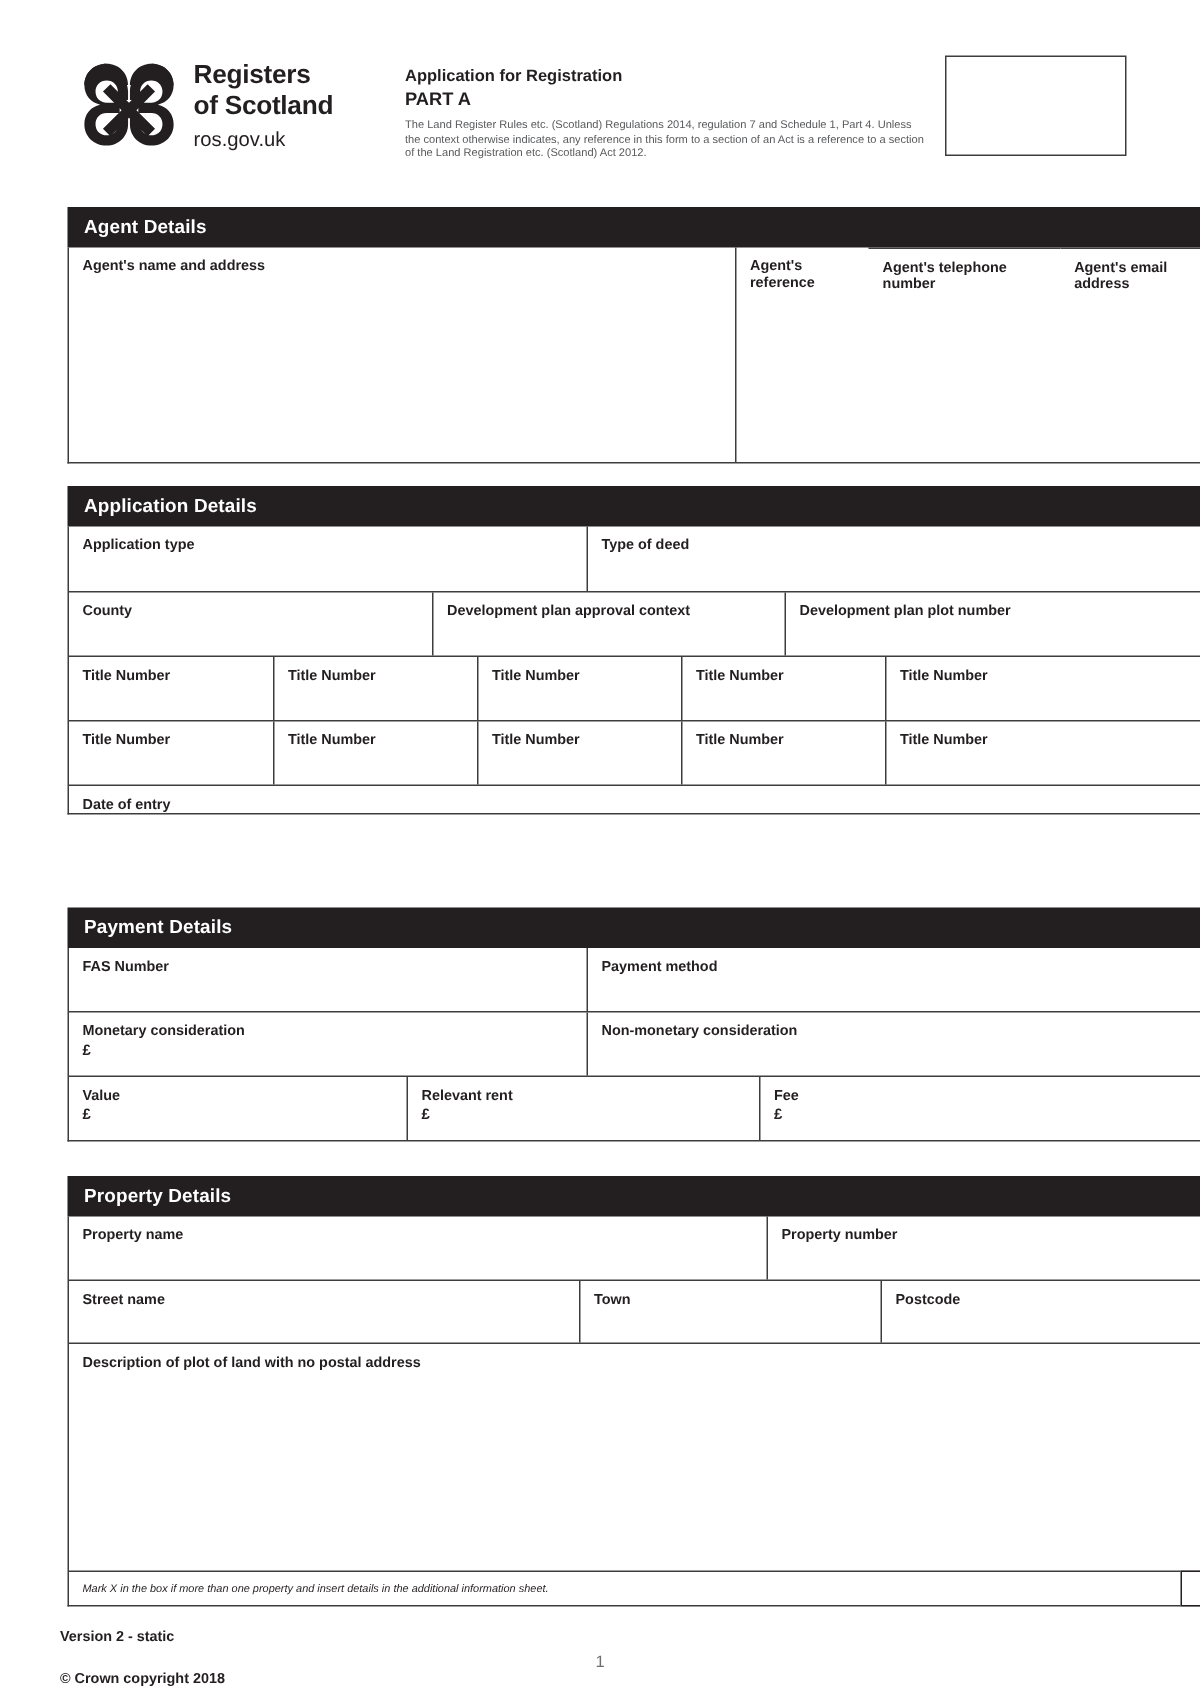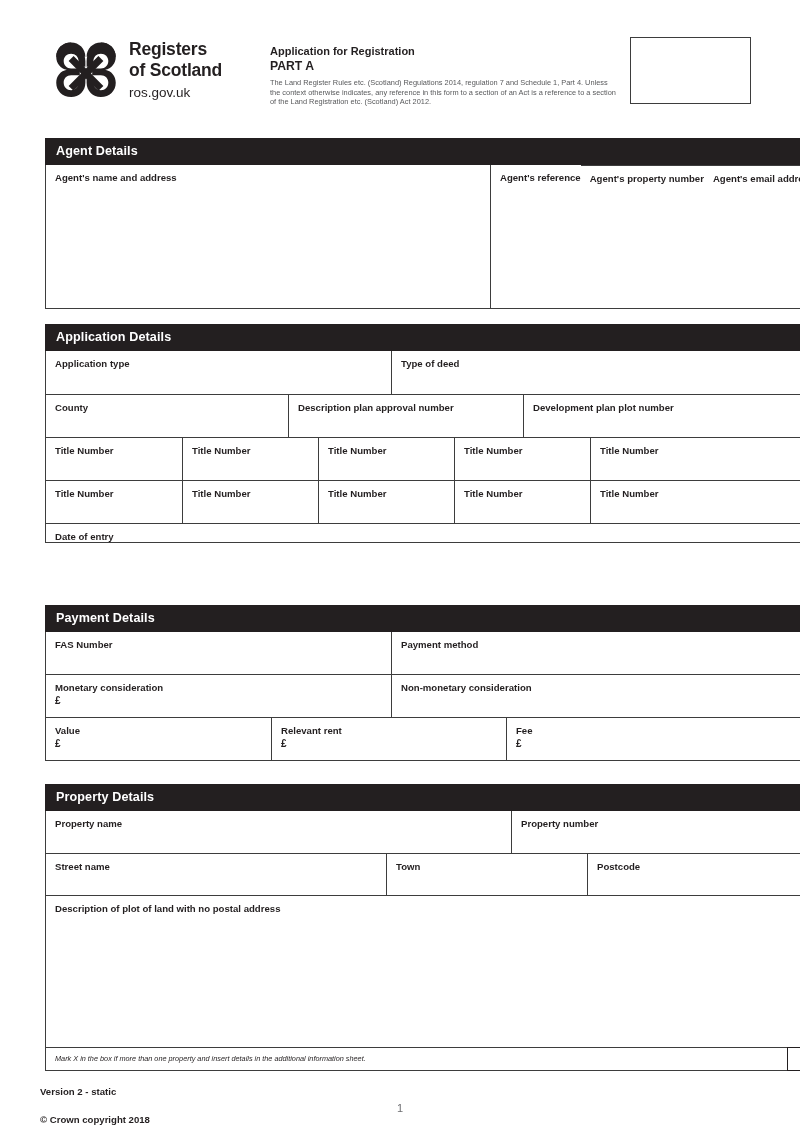--- a/index.html
+++ b/index.html
@@ -237,21 +237,21 @@
     <div class="grid">
       <div class="row">
         <div class="cell" style="flex:0 0 444px;height:143px">
           <span>Agent's name and address</span>
         </div>
         <div style="flex:1 1 auto;display:flex;flex-direction:row;border-left:1.4px solid #3d3d3d">
           <div class="cell" style="height:47px;border-left:none">
             <span>Agent's reference</span>
           </div>
           <div class="cell" style="height:48px;border-left:none;border-top:1.4px solid #3d3d3d">
-            <span>Agent's property number</span>
+            <span>Agent's telephone number</span>
           </div>
           <div class="cell" style="flex:1 1 auto;border-left:none;border-top:1.4px solid #3d3d3d">
             <span>Agent's email address</span>
           </div>
         </div>
       </div>
     </div>
   </div>
 
   <div class="section" style="top:324px">
@@ -265,21 +265,21 @@
         <div class="cell" style="flex:1 1 auto">
           <span>Type of deed</span>
         </div>
       </div>
 
       <div class="row">
         <div class="cell" style="flex:0 0 242px;height:42px">
           <span>County</span>
         </div>
         <div class="cell" style="flex:0 0 235px">
-          <span>Description plan approval number</span>
+          <span>Development plan approval context</span>
         </div>
         <div class="cell" style="flex:1 1 auto">
           <span>Development plan plot number</span>
         </div>
       </div>
 
       <div class="row" id="title-row-1">
           <div class="cell" style="height: 42px; flex: 0 0 136px;"><span>Title Number</span></div>
           <div class="cell" style="height: 42px; flex: 0 0 136px;"><span>Title Number</span></div>
           <div class="cell" style="height: 42px; flex: 0 0 136px;"><span>Title Number</span></div>

